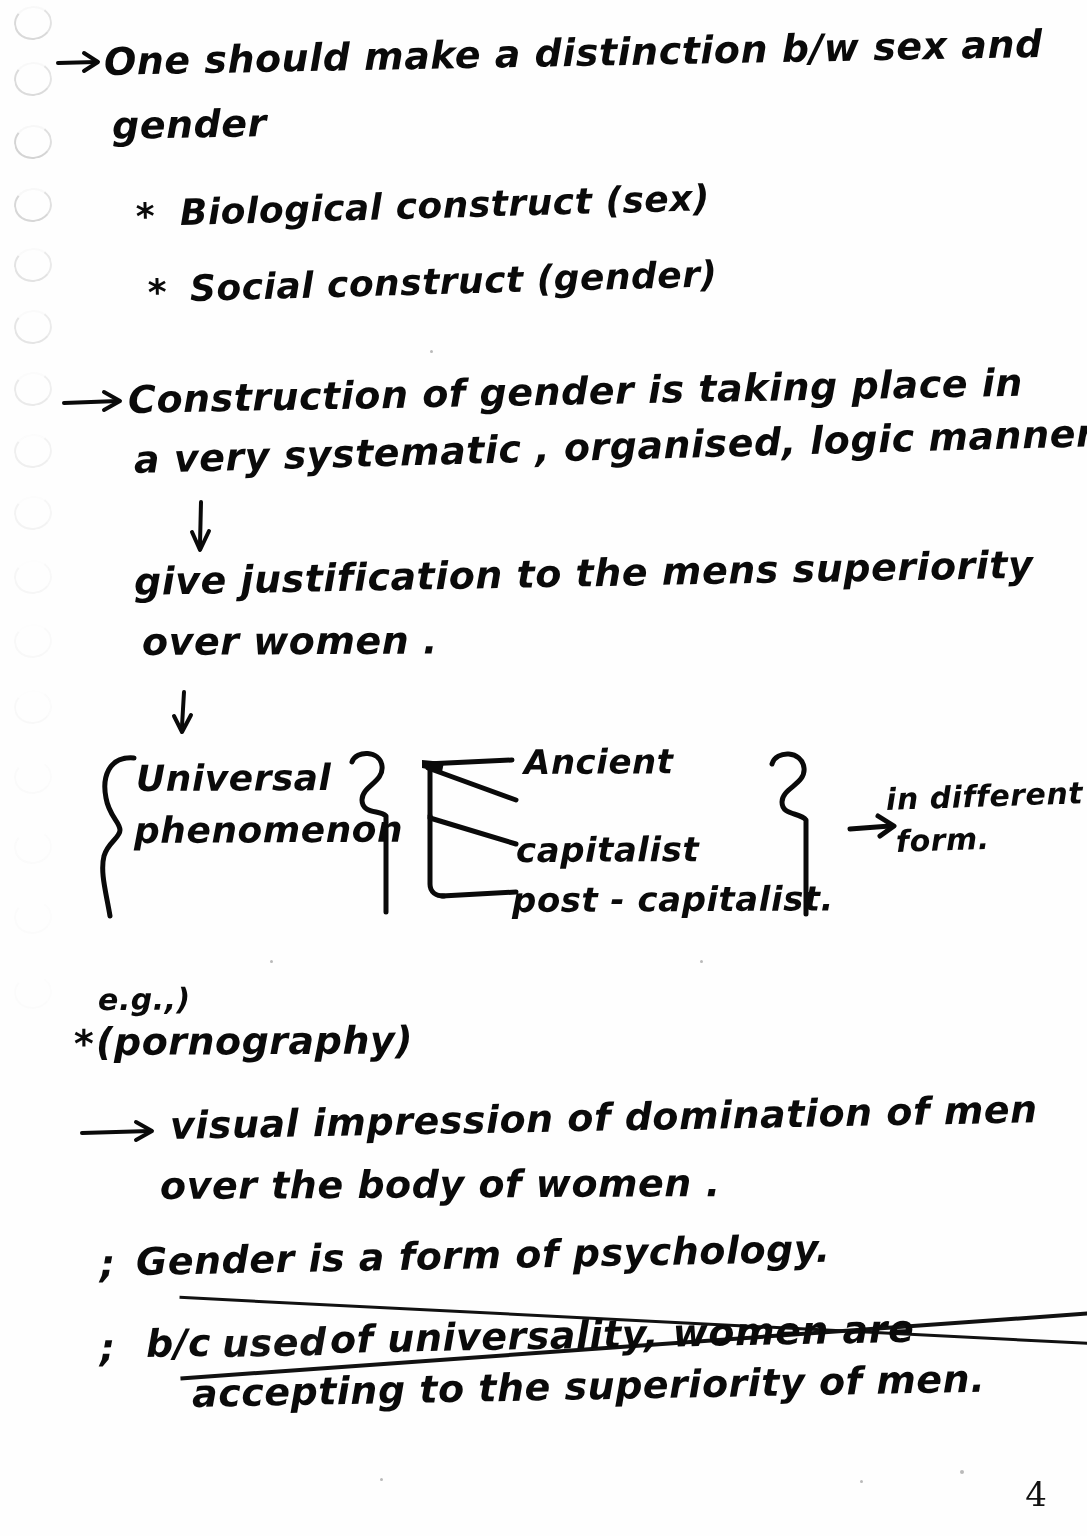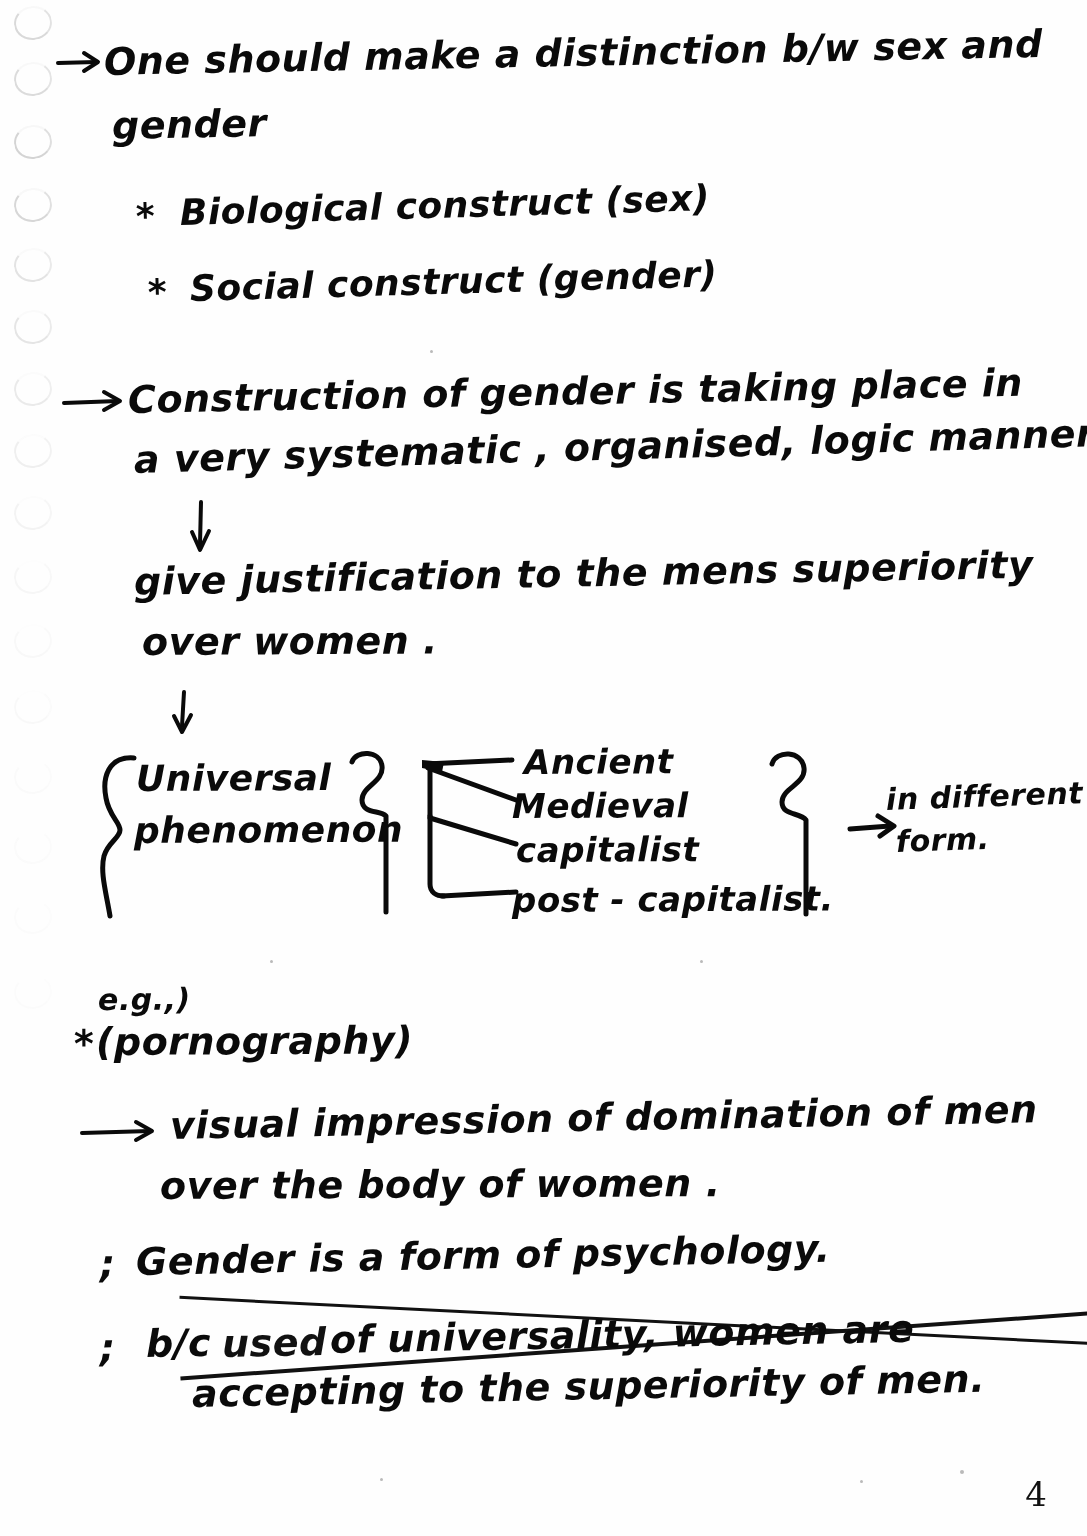--- a/index.html
+++ b/index.html
@@ -193,21 +193,20 @@
     <path class="stroke" style="stroke-width:5" d="M10,10 L10,60"></path>
     <path class="stroke" style="stroke-width:5" d="M10,60 L10,128 C10,136 16,140 24,140"></path>
     <path class="stroke" style="stroke-width:5" d="M6,8 L92,4"></path>
     <path class="stroke" style="stroke-width:5" d="M8,12 L96,44"></path>
     <path class="stroke" style="stroke-width:5" d="M10,62 L96,88"></path>
     <path class="stroke" style="stroke-width:5" d="M22,140 L96,136"></path>
     <path class="fillink" d="M2,4 L24,6 L22,16 L2,12 Z"></path>
   </svg>
 
   <div class="hw ink sz-list slant0" style="left:512px; top:742px;margin-left:12px;">Ancient</div>
-  <div class="hw ink sz-list slant0" style="left:512px; top:786px;">Medieval</div>
   <div class="hw ink sz-list slant0" style="left:516px; top:830px;">capitalist</div>
   <div class="hw ink sz-list slant0" style="left:512px; top:880px;">post - capitalist.</div>
 
   <svg class="brace" style="left:760px; top:748px; width:70px; height:170px;" viewBox="0 0 70 170">
     <path class="stroke" style="stroke-width:5" d="M12,16 C16,2 42,2 44,20 C46,36 22,40 22,54 C22,68 40,64 46,72 L46,166"></path>
   </svg>
 
   <svg class="svgarrow" style="left:848px; top:812px; width:58px; height:28px;" viewBox="0 0 58 28">
     <path class="stroke" style="stroke-width:5" d="M2,17 L42,14"></path>
     <path class="stroke" style="stroke-width:5" d="M30,4 L46,14 L32,24"></path>

